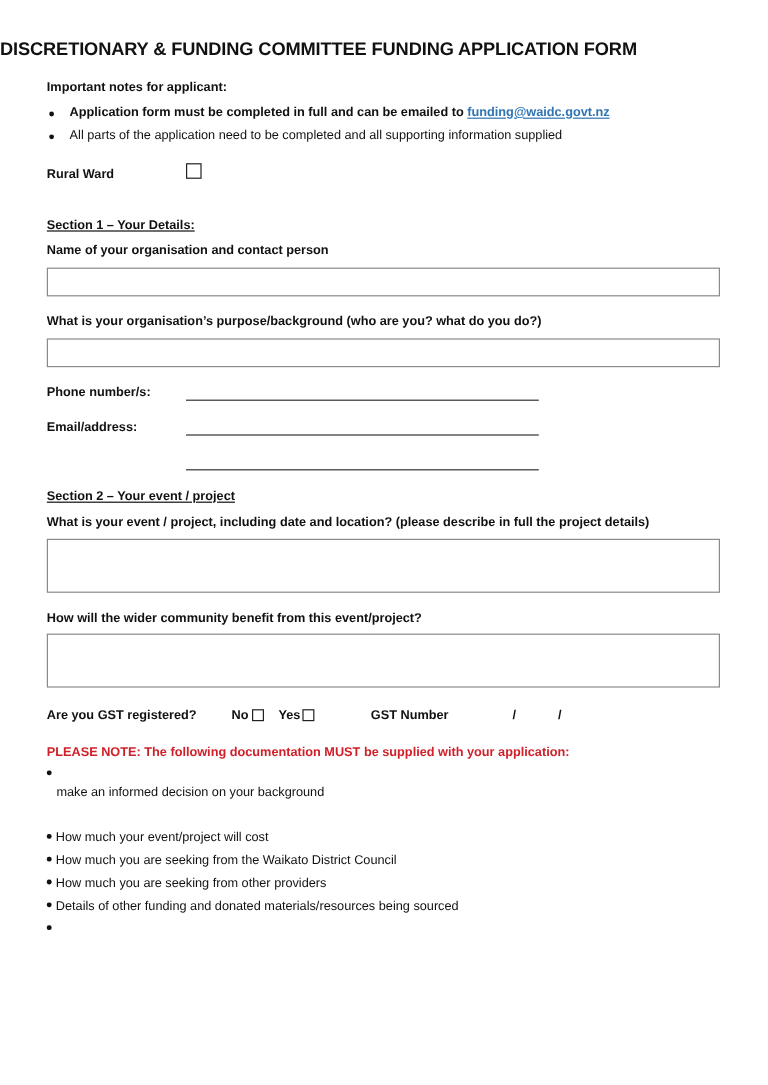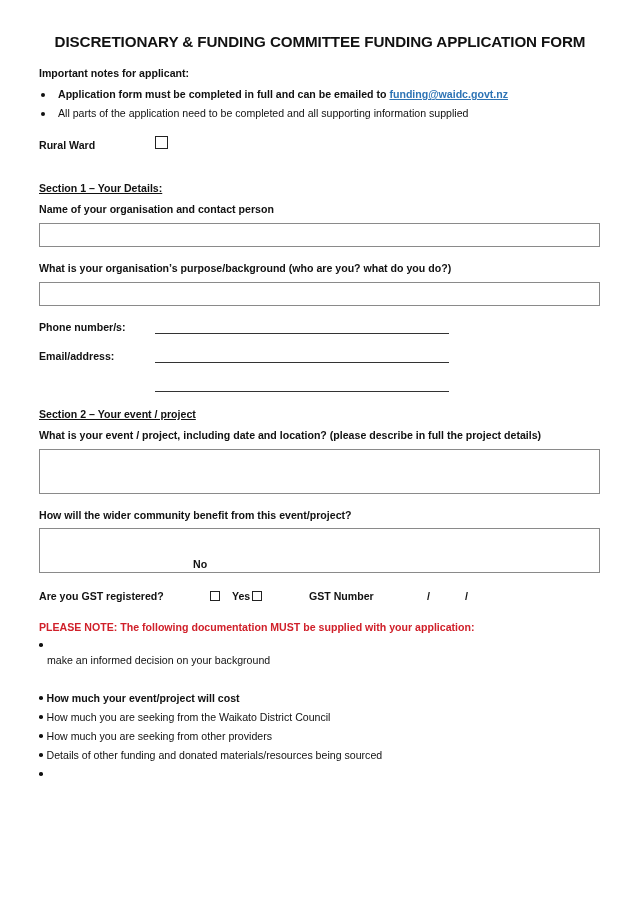--- a/index.html
+++ b/index.html
@@ -1,19 +1,19 @@
 <!DOCTYPE html>
 <html><head>
 <meta charset="utf-8">
 <style>
   html, body { margin: 0; padding: 0; background: #ffffff; }
   body { width: 640px; height: 904px; position: relative; overflow: hidden;
          font-family: "Liberation Sans", sans-serif; color: #111; }
   .abs { position: absolute; white-space: nowrap; }
-  .title { left: 0; width: 640px; top: 33px; text-align: center; font-size: 15.2px; font-weight: bold; letter-spacing: -0.1px; }
+  .title { left: 0; width: 528px; top: 33px; text-align: center; font-size: 15.2px; font-weight: bold; letter-spacing: -0.1px; }
   .b { font-weight: bold; font-size: 10.6px; }
   .n { font-size: 10.6px; }
   .u { text-decoration: underline; }
   .bullet-dot { position: absolute; width: 4px; height: 4px; border-radius: 50%; background: #111; }
   .link { color: #2e74b5; text-decoration: underline; }
   .box { position: absolute; left: 39px; width: 561px; border: 1px solid #8a8a8a; background: #fff; box-sizing: border-box; }
   .chk { position: absolute; border: 1.2px solid #222; box-sizing: border-box; background: #fff; }
   .line { position: absolute; left: 155px; width: 294px; height: 0; border-top: 1.4px solid #333; }
   .red { color: #d0202a; font-weight: bold; font-size: 10.6px; }
   .req-item { position: absolute; left: 39px; font-size: 10.6px; line-height: 15px; }
@@ -53,35 +53,35 @@
 <div class="line" style="top:391px;"></div>
 
 <div class="abs b u" style="left:39px; top:408px;">Section 2 – Your event / project</div>
 <div class="abs b" style="left:39px; top:429px;">What is your event / project, including date and location? (please describe in full the project details)</div>
 <div class="box" style="top:449px; height:45px;"></div>
 
 <div class="abs b" style="left:39px; top:509px;">How will the wider community benefit from this event/project?</div>
 <div class="box" style="top:528px; height:45px;"></div>
 
 <div class="abs b" style="left:39px; top:590px;">Are you GST registered?</div>
-<div class="abs b" style="left:193px; top:558px;">No</div>
+<div class="abs b" style="left:193px; top:590px;">No</div>
 <div class="chk" style="left:210px; top:591px; width:10px; height:10px;"></div>
 <div class="abs b" style="left:232px; top:590px;">Yes</div>
 <div class="chk" style="left:252px; top:591px; width:10px; height:10px;"></div>
 <div class="abs b" style="left:309px; top:590px;">GST Number</div>
 <div class="abs b" style="left:427px; top:590px;">/</div>
 <div class="abs b" style="left:465px; top:590px;">/</div>
 
 <div class="abs red" style="left:39px; top:621px;">PLEASE NOTE: The following documentation MUST be supplied with your application:</div>
 
 <div class="req-item" style="top:638px;">
   <span class="dot"></span><br>
   <span style="padding-left:8px;">make an informed decision on your background</span>
 </div>
-<div class="req-item" style="top:691px;font-weight:bold;">
+<div class="req-item" style="top:691px;">
   <span class="dot"></span><span>How much your event/project will cost</span>
 </div>
 <div class="req-item" style="top:710px;">
   <span class="dot"></span><span>How much you are seeking from the Waikato District Council</span>
 </div>
 <div class="req-item" style="top:729px;">
   <span class="dot"></span><span>How much you are seeking from other providers</span>
 </div>
 <div class="req-item" style="top:748px;">
   <span class="dot"></span><span>Details of other funding and donated materials/resources being sourced</span>

